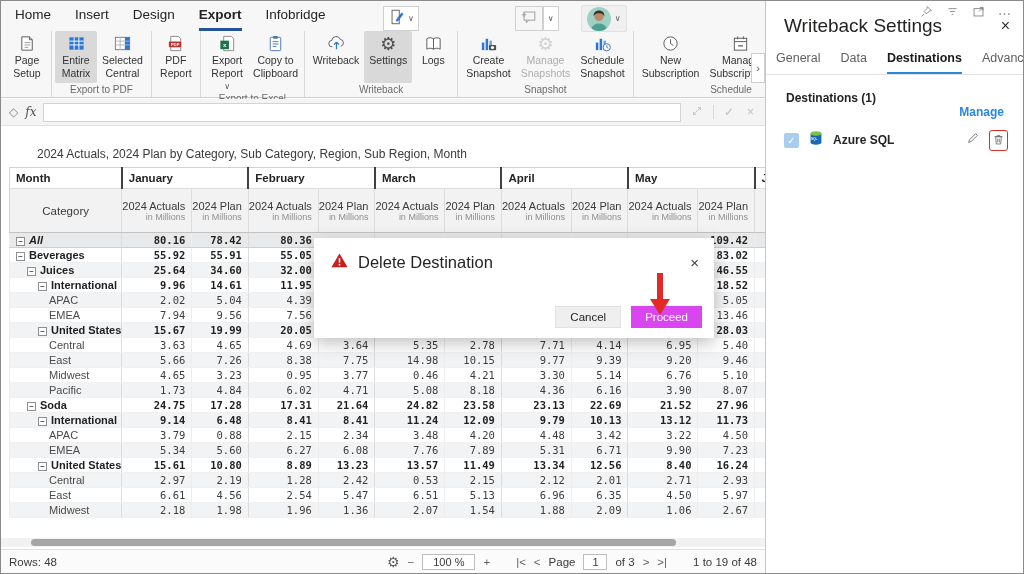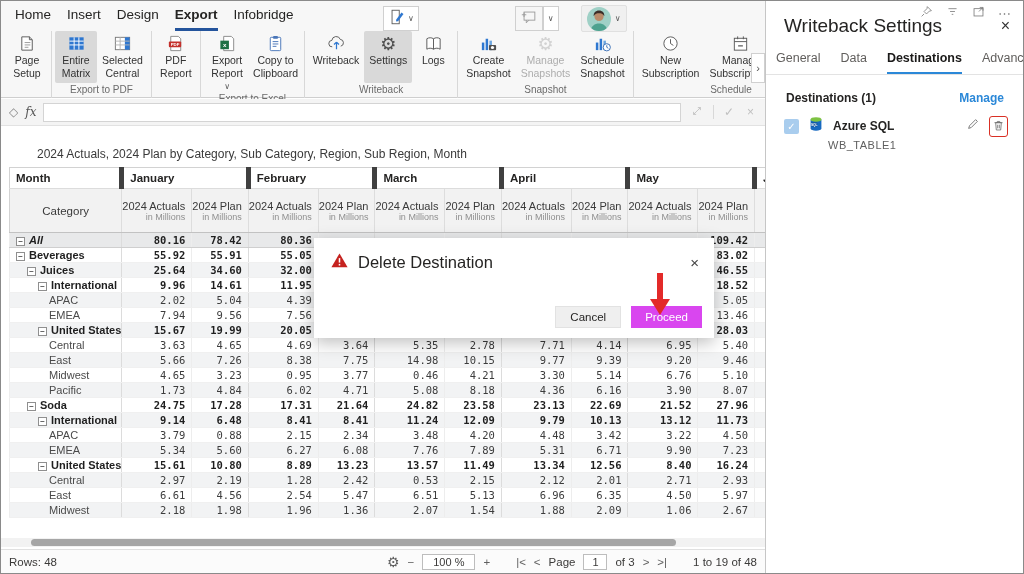--- a/index.html
+++ b/index.html
@@ -35,21 +35,21 @@
   .formula-bar { position:absolute; top:98px; left:0; width:764px; height:27px; background:#f4f4f4; border-bottom:1px solid #e2e2e2; display:flex; align-items:center; padding:0 8px; gap:7px; }
   .fx { font-family:"DejaVu Serif", serif; font-style:italic; font-size:12px; color:#555; }
   .formula-input { flex:1; height:19px; background:#fff; border:1px solid #d4d4d4; font-size:11px; padding:0 5px; }
   .fbar-ico { color:#c0c0c0; font-size:12px; padding:0 3px; }
   .fbar-div { width:1px; height:14px; background:#d8d8d8; }
 
   
   .table-title { position:absolute; top:146px; left:36px; font-size:12px; color:#3a3a3a; }
   table.matrix { position:absolute; top:166px; left:8px; border-collapse:collapse; table-layout:fixed; font-size:11px; background:#fff; border:1px solid #d2d2d2; }
   .matrix th, .matrix td { overflow:hidden; white-space:nowrap; }
-  .mh { height:21px; text-align:left; padding-left:6px; font-size:11.5px; font-weight:bold; color:#252423; border-left:5px solid #404040; border-bottom:1px solid #dcdcdc; background:#fff; }
+  .mh { height:21px; text-align:left; padding-left:6px; font-size:11.5px; font-weight:bold; color:#252423; border-left:2px solid #404040; border-bottom:1px solid #dcdcdc; background:#fff; }
   .mh.first { border-left:none; }
   .meas { height:44px; background:#f2f2f2; text-align:right; vertical-align:middle; padding-right:6px; border-left:1px solid #ddd; border-bottom:1px solid #c2c2c2; font-weight:normal; }
   .meas .m1 { font-size:11px; color:#3a3a3a; }
   .meas .m2 { font-size:9px; color:#8f8f8f; }
   .cat { background:#f2f2f2; text-align:center; font-weight:normal; font-size:11.5px; color:#3a3a3a; border-bottom:1px solid #c2c2c2; }
   .matrix tbody td { height:15px; border-left:1px solid #ededed; border-bottom:1px solid #f0f0f0; }
   .matrix tbody td.gb { border-left:1px solid #dcdcdc; }
   .rowlab { font-size:11px; color:#4a4a4a; }
   .num { text-align:right; padding-right:6px; font-family:"DejaVu Sans Mono", monospace; font-size:10.5px; color:#3c3c3c; }
   tr.parent .rowlab, tr.parent .num { font-weight:bold; color:#1f1f1f; }
@@ -70,21 +70,21 @@
 
   
   .panel { position:absolute; left:764px; top:0; width:259px; height:572px; background:#fff; border-left:1px solid #c6c6c6; }
   .panel-icons { position:absolute; top:3px; right:12px; display:flex; gap:13px; align-items:center; }
   .panel-title-row { display:flex; align-items:center; padding:14px 14px 6px 18px; }
   .panel-title { font-size:19px; color:#252423; }
   .panel-close { margin-left:auto; font-size:16px; color:#333; }
   .panel-tabs { display:flex; gap:20px; padding:8px 0 0 10px; border-bottom:1px solid #e3e3e3; }
   .ptab { font-size:12.5px; color:#605e5c; padding-bottom:7px; }
   .ptab.active { color:#1b1a19; font-weight:bold; border-bottom:2px solid #2b88d8; }
-  .dest-header { display:flex; margin:16px 20px 0 20px; font-size:12px; }
+  .dest-header { display:flex; margin:16px 20px 0 20px; font-size:12px;flex-direction:column; }
   .dest-title { font-weight:bold; color:#252423; }
   .manage-link { margin-left:auto; color:#2b88d8; font-weight:bold; }
   .dest-row { display:flex; align-items:center; margin:10px 16px 0 18px; gap:8px; }
   .cbx { width:15px; height:15px; background:#a9cdee; border-radius:2px; color:#fff; font-size:10px; display:flex; align-items:center; justify-content:center; }
   .dest-name { font-size:12px; font-weight:bold; color:#252423; }
   .dest-actions { margin-left:auto; display:flex; align-items:center; gap:9px; }
   .trash-outline { border:1.5px solid #d93025; border-radius:3px; padding:1px 2px 0 2px; display:flex; }
   .dest-table { margin:2px 0 0 62px; font-size:11px; color:#5f5f5f; letter-spacing:.5px; }
 
   
@@ -100,21 +100,21 @@
   .red-arrow { position:absolute; left:646px; top:272px; z-index:30; }
 </style>
 </head>
 <body>
 
 <div class="app">
   <div class="main">
 
     <div class="ribbon">
       <div class="tabs-row">
-        <div id="ribbonTabs" style="display:flex;gap:16px">
+        <div id="ribbonTabs" style="display:flex;gap:24px">
             <div class="rtab">Home</div>
             <div class="rtab">Insert</div>
             <div class="rtab">Design</div>
             <div class="rtab active">Export</div>
             <div class="rtab">Infobridge</div>
           </div>
         <div class="tabs-right">
           <div class="tool-box">
             <span id="icoEdit"><svg viewBox="0 0 20 20" width="18" height="18">
                   <rect x="4.5" y="2.5" width="8" height="15" fill="#fff" stroke="#5a5a5a"></rect>
@@ -817,21 +817,20 @@
               <path d="M3 13l1-3 7-7 2 2-7 7z" fill="none" stroke="#6a6a6a"></path>
             </svg></span>
         <span class="trash-outline">
           <span id="icoTrash"><svg viewBox="0 0 16 16" width="13" height="13">
                 <path d="M3 4.5h10M6.5 4.5V3h3v1.5M4.5 4.5l.8 9h5.4l.8-9z" fill="none" stroke="#6a6a6a"></path>
                 <path d="M7 7v4.5M9 7v4.5" stroke="#6a6a6a"></path>
               </svg></span>
         </span>
       </span>
     </div>
-    <div class="dest-table">WB_TABLE1</div>
   </aside>
 
   <div class="modal">
     <div class="modal-head">
       <span id="icoWarn"><svg viewBox="0 0 20 20" width="19" height="19">
             <path d="M10 2.5L18.5 17H1.5z" fill="#c5221f"></path>
             <rect x="9.2" y="7.5" width="1.6" height="4.7" fill="#fff"></rect>
             <rect x="9.2" y="13.6" width="1.6" height="1.7" fill="#fff"></rect>
           </svg></span>
       <span class="modal-title">Delete Destination</span>

